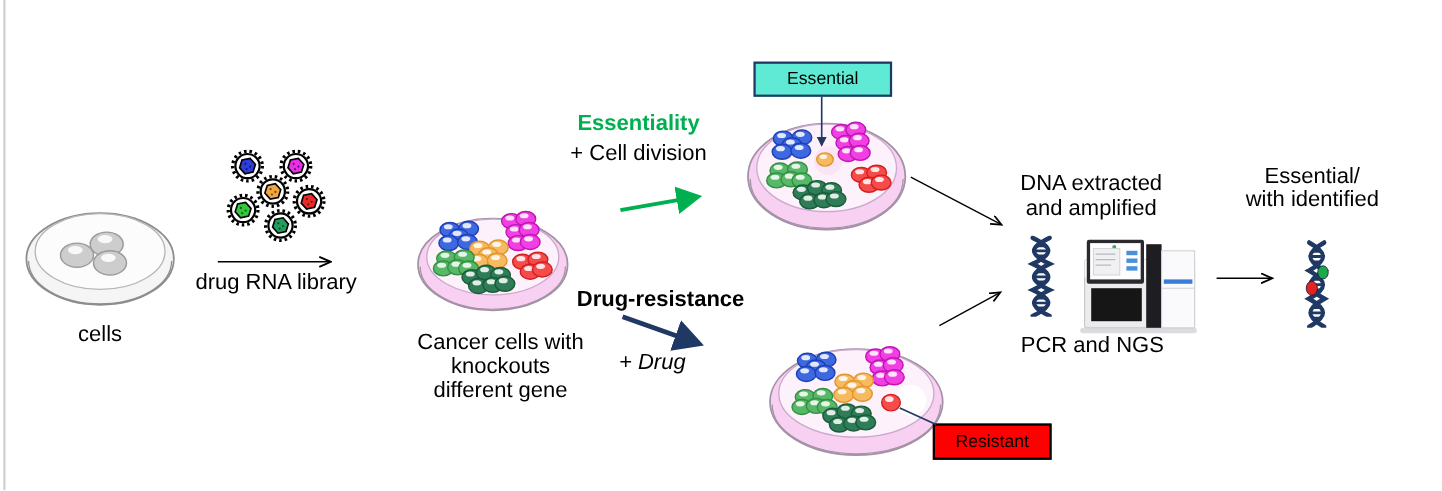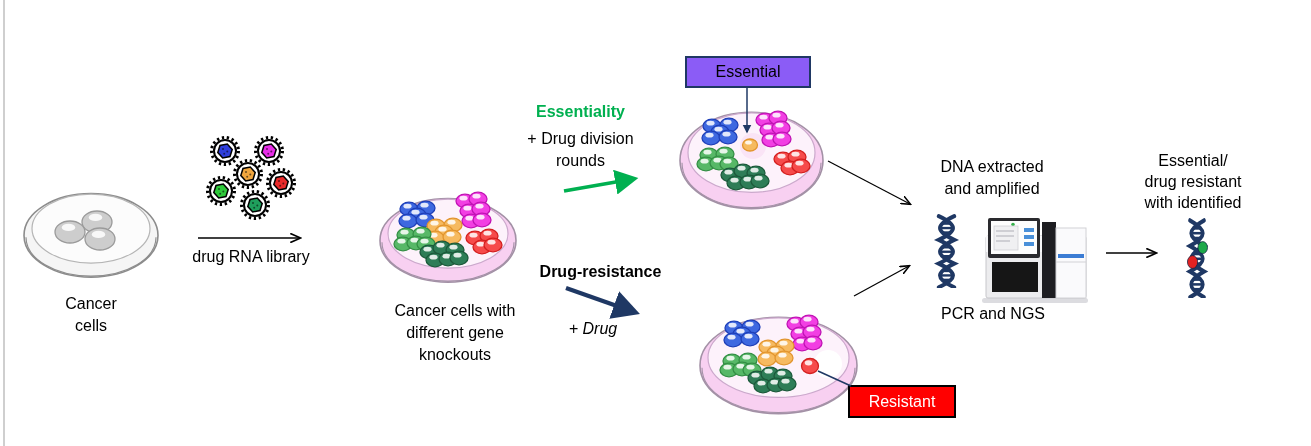--- a/index.html
+++ b/index.html
@@ -1,27 +1,27 @@
 <!DOCTYPE html>
 <html><head>
 <meta charset="utf-8">
 <style>
   html,body{margin:0;padding:0;background:#fff;}
   .canvas{position:relative;width:1311px;height:446px;background:#ffffff;overflow:hidden;
           font-family:"Liberation Sans",sans-serif;}
   .edge-line{position:absolute;left:3px;top:0;width:2px;height:446px;background:#cfcfcf;}
-  .lbl{position:absolute;font-size:16px;line-height:22px;color:#000;text-align:center;}
+  .lbl{position:absolute;font-size:20px;line-height:22px;color:#000;text-align:center;}
   .lbl span{display:block;}
   .b{font-weight:bold;}
   .tag{position:absolute;display:flex;align-items:center;justify-content:center;
        font-size:16px;box-sizing:border-box;}
   .tag-essential{left:685px;top:56px;width:126px;height:32px;background:#00A651;
        border:2px solid #1F3864;color:#000;}
   .tag-resistant{left:848px;top:385px;width:108px;height:33px;background:#FF0000;
-       border:2px solid #000;color:#ffffff;}
+       border:2px solid #000;color:#000000;}
   .slot{position:absolute;}
   .overlay{position:absolute;left:0;top:0;pointer-events:none;}
 </style>
 </head>
 <body>
 
 <div class="canvas">
 
   <div class="edge-line"></div>
 
@@ -306,67 +306,64 @@
         <line x1="17" y1="77" x2="27" y2="77" stroke="#1F3864" stroke-width="3.2"></line>
         <line x1="15" y1="83" x2="29" y2="83" stroke="#1F3864" stroke-width="3.2"></line>
         <line x1="17" y1="89" x2="27" y2="89" stroke="#1F3864" stroke-width="3.2"></line>
         <path d="M 33,3 C 6,15 6,23 33,35 C 6,47 6,55 33,67 C 6,79 6,87 33,99" fill="none" stroke="#1F3864" stroke-width="5.5" stroke-linecap="round"></path>
         <path d="M 11,3 C 38,15 38,23 11,35 C 38,47 38,55 11,67 C 38,79 38,87 11,99" fill="none" stroke="#1F3864" stroke-width="5.5" stroke-linecap="round"></path>
         <circle cx="31" cy="37" r="7.5" fill="#1DA94A" stroke="#0c1f3f" stroke-width="1"></circle>
         <circle cx="15" cy="55" r="8" fill="#E32222" stroke="#0c1f3f" stroke-width="1"></circle>
       </svg></div>
 
   <div class="lbl" style="left:31px;top:293px;width:120px;">
-    <span>Cancer</span>
     <span>cells</span>
   </div>
 
   <div class="lbl" style="left:166px;top:246px;width:170px;">
     <span>drug RNA library</span>
   </div>
 
   <div class="lbl" style="left:370px;top:300px;width:170px;">
     <span>Cancer cells with</span>
+    <span>knockouts</span>
     <span>different gene</span>
-    <span>knockouts</span>
   </div>
 
   <div class="lbl" style="left:498px;top:101px;width:165px;">
     <span class="b" style="color:#00B050;">Essentiality</span>
-    <span style="margin-top:5px;">+ Drug division</span>
-    <span>rounds</span>
+    <span style="margin-top:5px;">+ Cell division</span>
   </div>
 
   <div class="lbl" style="left:518px;top:261px;width:165px;">
     <span class="b" style="color:#000000;">Drug-resistance</span>
   </div>
   <div class="lbl" style="left:518px;top:318px;width:150px;font-style:italic;">
     <span>+ Drug</span>
   </div>
 
-  <div class="tag tag-essential" style="background: #8b5cf6; align-items: center;">
+  <div class="tag tag-essential" style="background: #5eead4; align-items: center;">
     <span>Essential</span>
   </div>
 
   <div class="tag tag-resistant" style="background: rgb(255, 0, 0);">
     <span>Resistant</span>
   </div>
 
   <div class="lbl" style="left:912px;top:156px;width:160px;">
     <span>DNA extracted</span>
     <span>and amplified</span>
   </div>
 
   <div class="lbl" style="left:913px;top:303px;width:160px;">
     <span>PCR and NGS</span>
   </div>
 
   <div class="lbl" style="left:1113px;top:150px;width:160px;line-height:21px;">
     <span>Essential/</span>
-    <span>drug resistant</span>
     <span>with identified</span>
   </div>
 
   <svg class="overlay" width="1311" height="446">
     <defs>
       <marker id="mBlack" markerWidth="9" markerHeight="8" refX="7.5" refY="4" orient="auto">
         <path d="M0,0.5 L8,4 L0,7.5" fill="none" stroke="#000" stroke-width="1.3"></path>
       </marker>
       <marker id="mGreen" markerWidth="7" markerHeight="7" refX="5" refY="3.5" orient="auto">
         <path d="M0,0 L6.5,3.5 L0,7 Z" fill="#00B050"></path>

